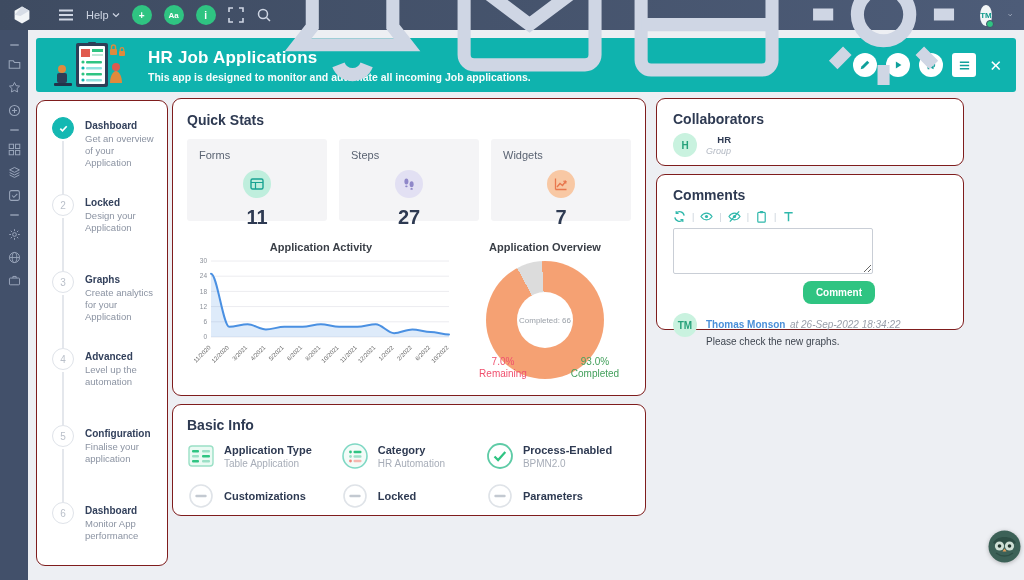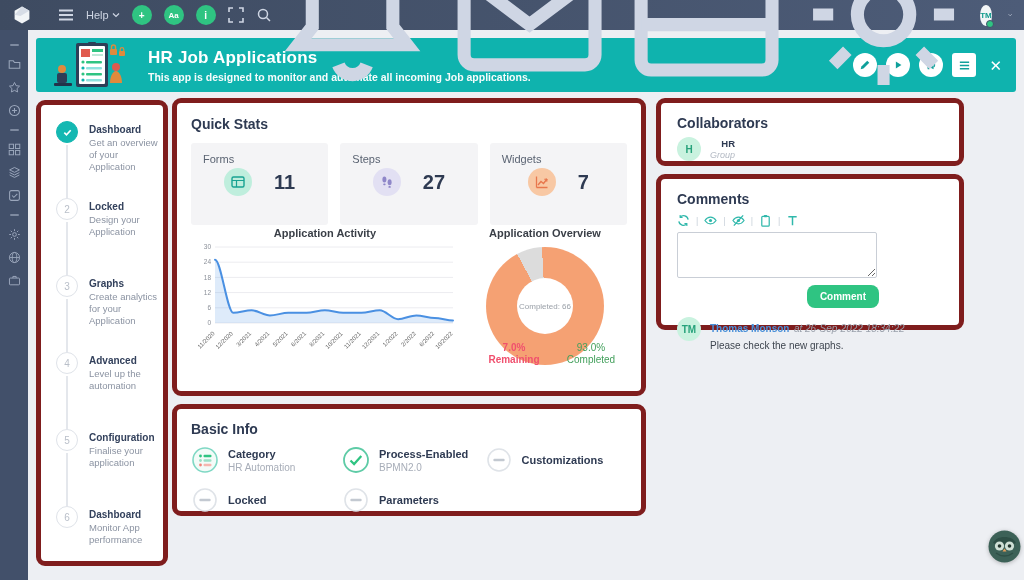--- a/index.html
+++ b/index.html
@@ -45,60 +45,60 @@
   .banner-actions { margin-left:auto; display:flex; align-items:center; gap:9px; }
   .ba-circle { width:24px; height:24px; border-radius:50%; background:#fff; color:#0fa09b;
     display:flex; align-items:center; justify-content:center; cursor:pointer; }
   .ba-circle svg { width:12px; height:12px; }
   .ba-square { width:24px; height:24px; border-radius:3px; background:#fff; color:#0fa09b;
     display:flex; align-items:center; justify-content:center; cursor:pointer; }
   .ba-square svg { width:13px; height:13px; }
   .ba-close { color:#fff; font-size:15px; margin-left:4px; cursor:pointer; line-height:1; }
 
   
-  .card { position:absolute; background:#fff; border:5px solid #7f1d1d; border-radius:9px; }
+  .card { position:absolute; background:#fff; border:1px solid #7f1d1d; border-radius:9px; }
   .card-title { font-size:14px; font-weight:bold; color:#2e3a52; }
 
   
   .stepper { left:36px; top:100px; width:132px; height:466px; padding:16px 10px 10px 14px; }
   .step { position:relative; display:flex; gap:10px; min-height:77px; cursor:pointer; }
   .step-rail { display:flex; flex-direction:column; align-items:center; width:24px; flex:0 0 auto; }
   .step-circle { width:22px; height:22px; border-radius:50%; border:1.5px solid #dfe3e9; background:#fff;
     color:#b9bfc9; font-size:10px; display:flex; align-items:center; justify-content:center; flex:0 0 auto; }
   .step.active .step-circle { background:#14b8b2; border-color:#14b8b2; color:#fff; }
   .step-circle svg { width:11px; height:11px; }
   .step-line { width:1.5px; flex:1; background:#e4e7ec; margin-top:2px; }
   .step:last-child .step-line { display:none; }
   .step-title { font-size:10px; font-weight:bold; color:#33415c; padding-top:3px; }
   .step-desc { font-size:9.5px; color:#8b93a2; margin-top:2px; line-height:1.25; width:74px; }
 
   
   .quickstats { left:172px; top:98px; width:474px; height:298px; padding:13px 14px; }
   .stat-row { display:flex; gap:12px; margin-top:11px; }
   .stat-box { flex:1; height:82px; background:#f4f4f6; border-radius:3px; padding:10px 12px; }
   .stat-label { font-size:11px; color:#5a6372; }
-  .stat-value-row { display:flex; align-items:center; justify-content:center; margin-top:3px; gap:22px; }
+  .stat-value-row { display:flex; align-items:center; justify-content:center; margin-top:9px; gap:8px;flex-direction:column; }
   .stat-icon { width:28px; height:28px; border-radius:50%; display:flex; align-items:center; justify-content:center; }
   .stat-icon svg { width:14px; height:14px; }
   .stat-icon.mint { background:#bfeedd; color:#18a392; }
   .stat-icon.lavender { background:#e2e0f3; color:#8f87c9; }
   .stat-icon.peach { background:#f8c8a4; color:#e8774d; }
   .stat-value { font-size:20px; font-weight:bold; color:#2e3a52; }
 
-  .charts-row { display:flex; margin-top:2px; gap:4px; }
+  .charts-row { display:flex; margin-top:20px; gap:4px; }
   .line-box { width:268px; }
   .chart-title { font-size:11px; font-weight:bold; color:#3a3f47; text-align:center; }
   .line-box svg { width:268px; height:126px; display:block; }
   .donut-box { width:174px; position:relative; }
   .donut-ring { width:118px; height:118px; border-radius:50%; margin:8px auto 0; position:relative; }
   .donut-ring::before { content:""; position:absolute; inset:31px; background:#fff; border-radius:50%; }
   .donut-center { position:absolute; inset:0; display:flex; align-items:center; justify-content:center;
     font-size:8px; color:#9aa0a8; }
   .donut-ann { position:absolute; bottom:0; font-size:10px; line-height:1.15; text-align:center; width:72px; }
-  .donut-ann.left { left:15px;font-weight:bold; }
+  .donut-ann.left { left:8px; }
   .donut-ann.right { right:0; }
 
   
   .basicinfo { left:172px; top:404px; width:474px; height:112px; padding:12px 14px; }
   .bi-grid { display:grid; grid-template-columns:1.06fr 1fr 1fr; row-gap:12px; margin-top:9px; }
   .bi-item { display:flex; align-items:center; gap:9px; }
   .bi-icon { width:28px; height:28px; flex:0 0 auto; display:flex; align-items:center; justify-content:center; }
   .bi-icon svg { width:28px; height:28px; display:block; }
   .bi-label { font-size:11px; font-weight:bold; color:#2e3a52; }
   .bi-sub { font-size:10px; color:#a7adb8; margin-top:2px; }
@@ -491,20 +491,37 @@
       </div>
     </div>
   </section>
 
   <section class="card basicinfo">
     <div class="card-title">Basic Info</div>
     <div class="bi-grid">
       <div class="bi-item">
         <span class="bi-icon">
           <svg viewBox="0 0 28 28">
+              <rect x="2" y="4" width="24" height="20" rx="3" fill="#eafaf3" stroke="#9be0c6" stroke-width="1.4"></rect>
+              <rect x="5" y="8" width="7" height="2.6" rx="1" fill="#2fc482"></rect>
+              <rect x="15" y="8" width="8" height="2.6" rx="1" fill="#9be0c6"></rect>
+              <rect x="5" y="13" width="7" height="2.6" rx="1" fill="#9be0c6"></rect>
+              <rect x="15" y="13" width="8" height="2.6" rx="1" fill="#2fc482"></rect>
+              <rect x="5" y="18" width="7" height="2.6" rx="1" fill="#2fc482"></rect>
+              <rect x="15" y="18" width="8" height="2.6" rx="1" fill="#9be0c6"></rect>
+            </svg>
+        </span>
+        <span>
+          <div class="bi-label">Application Type</div>
+          <div class="bi-sub">Table Application</div>
+        </span>
+      </div>
+      <div class="bi-item">
+        <span class="bi-icon">
+          <svg viewBox="0 0 28 28">
               <circle cx="14" cy="14" r="12" fill="#f3fbf8" stroke="#7fd8c4" stroke-width="1.6"></circle>
               <circle cx="9.5" cy="10" r="1.4" fill="#2fc482"></circle>
               <rect x="12.5" y="8.8" width="8" height="2.4" rx="1" fill="#2fc482"></rect>
               <circle cx="9.5" cy="14.5" r="1.4" fill="#9be0c6"></circle>
               <rect x="12.5" y="13.3" width="8" height="2.4" rx="1" fill="#9be0c6"></rect>
               <circle cx="9.5" cy="19" r="1.4" fill="#f0857a"></circle>
               <rect x="12.5" y="17.8" width="8" height="2.4" rx="1" fill="#f6b6af"></rect>
             </svg>
         </span>
         <span>

